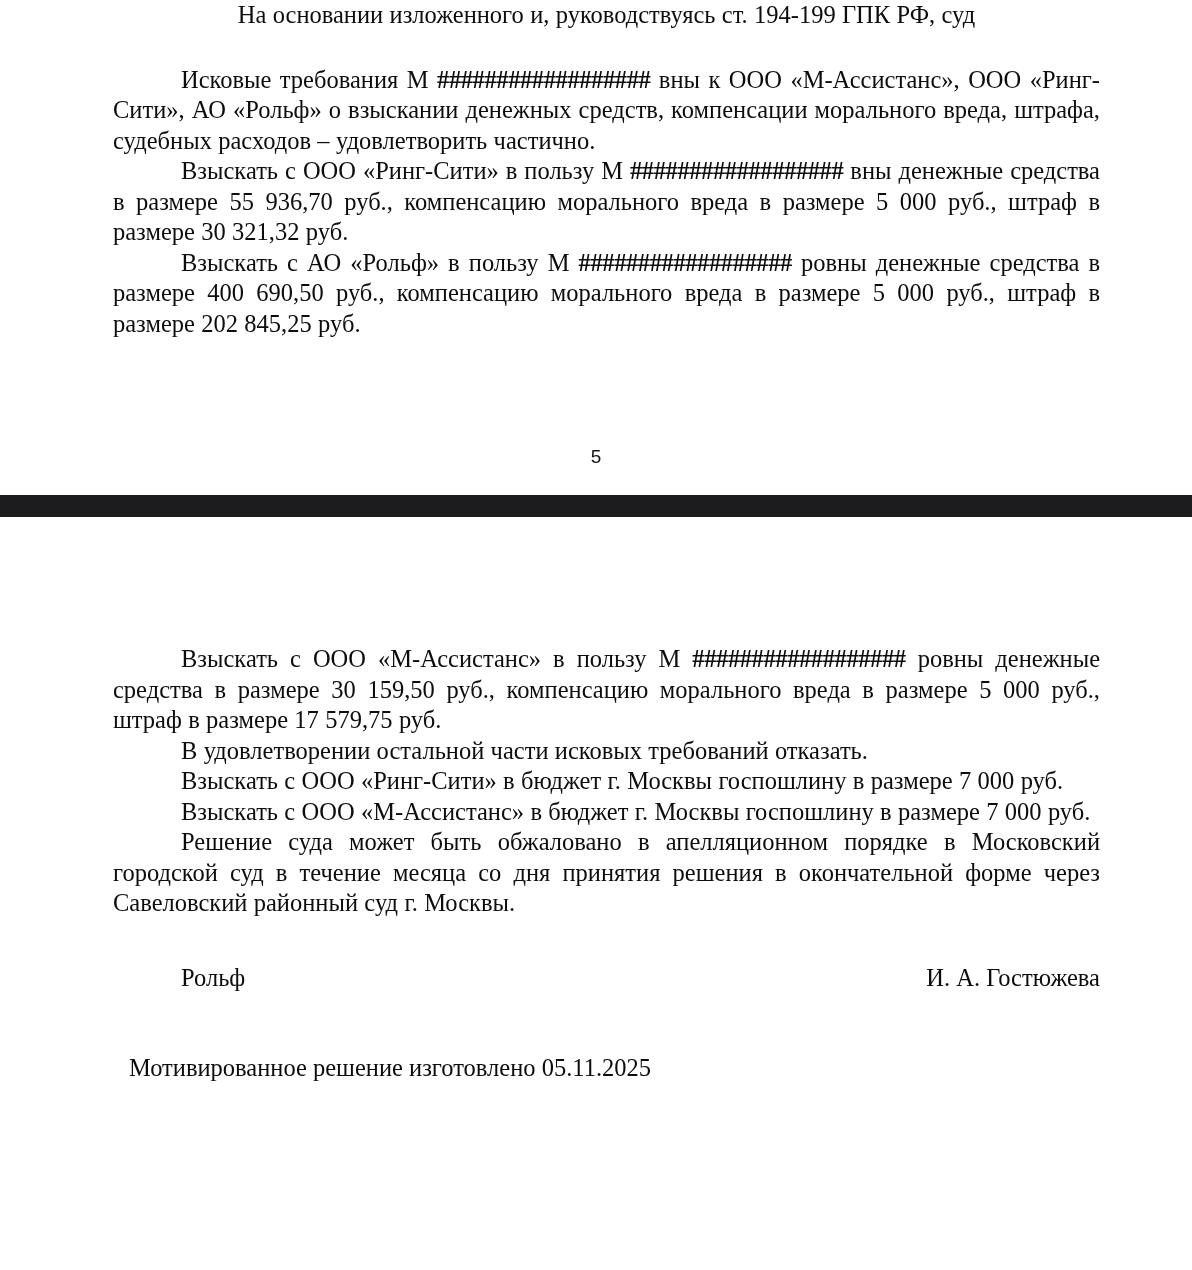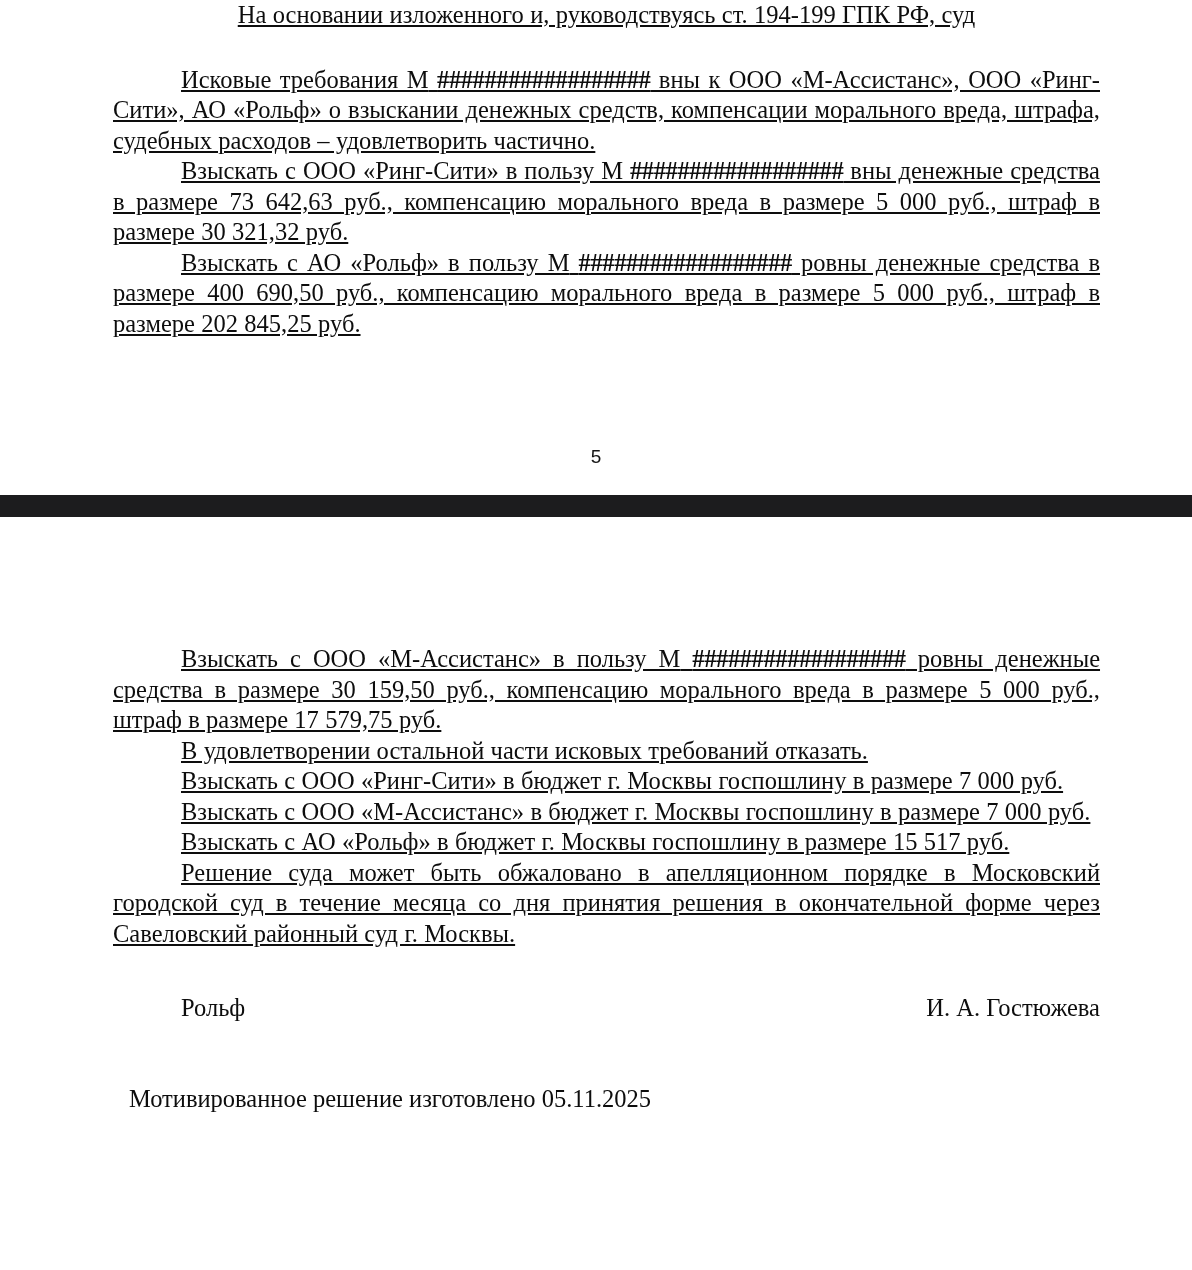--- a/index.html
+++ b/index.html
@@ -57,21 +57,20 @@
 
   
   .para {
     font-size: 24.5px;
     line-height: 30.5px;
     text-align: justify;
     text-indent: 68px;
     margin: 0;
     hyphens: none;
     word-spacing: 0.2px;
-    text-decoration: underline;
   }
 
   .centered {
     text-align: center;
     text-indent: 0;
   }
 
   .heading-ruling {
     font-size: 24.5px;
     line-height: 30.5px;
@@ -135,42 +134,41 @@
 
     <p class="para centered">На основании изложенного и, руководствуясь ст. 194-199 ГПК РФ, суд</p>
 
     <div class="gap-md"></div>
 
 
     <div class="gap-sm"></div>
 
     <p class="para"><span>Исковые требования М</span><span> </span><span class="redaction">##################</span><span> вны к ООО «М-Ассистанс», ООО «Ринг-Сити», АО «Рольф»  о взыскании денежных средств, компенсации морального вреда, штрафа, судебных расходов – удовлетворить частично.</span></p>
 
-    <p class="para"><span>Взыскать с ООО «Ринг-Сити» в пользу М</span><span> </span><span class="redaction">##################</span><span> вны денежные средства в размере 73 642,63 руб., компенсацию морального вреда в размере 5 000 руб., штраф в размере 30 321,32 руб.</span></p>
+    <p class="para"><span>Взыскать с ООО «Ринг-Сити» в пользу М</span><span> </span><span class="redaction">##################</span><span> вны денежные средства в размере 55 936,70 руб., компенсацию морального вреда в размере 5 000 руб., штраф в размере 30 321,32 руб.</span></p>
 
     <p class="para"><span>Взыскать с АО «Рольф» в пользу М</span><span> </span><span class="redaction">##################</span><span> ровны  денежные средства в размере 400 690,50 руб., компенсацию морального вреда  в размере 5 000 руб., штраф в размере 202 845,25 руб.</span></p>
 
     <div class="page-number">5</div>
   </section>
 
   <div class="page-separator"></div>
 
   <section class="page page-two">
 
     <div style="height:127px"></div>
 
     <p class="para"><span>Взыскать с ООО «М-Ассистанс» в пользу М</span><span> </span><span class="redaction">##################</span><span> ровны денежные средства в размере 30 159,50 руб., компенсацию морального вреда  в размере 5 000 руб., штраф в размере 17 579,75 руб.</span></p>
 
     <p class="para">В удовлетворении остальной части исковых требований отказать.</p>
 
     <p class="para">Взыскать с ООО «Ринг-Сити» в бюджет г. Москвы госпошлину в размере 7 000 руб.</p>
 
     <p class="para">Взыскать с ООО «М-Ассистанс» в бюджет г. Москвы госпошлину в размере 7 000 руб.</p>
 
-    <p class="para">Взыскать с АО «Рольф» в бюджет г. Москвы госпошлину в размере 15 517 руб.</p>
 
     <p class="para">Решение суда может быть обжаловано в апелляционном порядке в Московский городской суд в течение месяца со дня принятия решения в окончательной форме через Савеловский районный суд г. Москвы.</p>
 
     <div class="gap-lg"></div>
 
     <div class="signature-row">
       <span>Рольф</span>
       <span class="signature-name">И. А. Гостюжева</span>
     </div>
 

